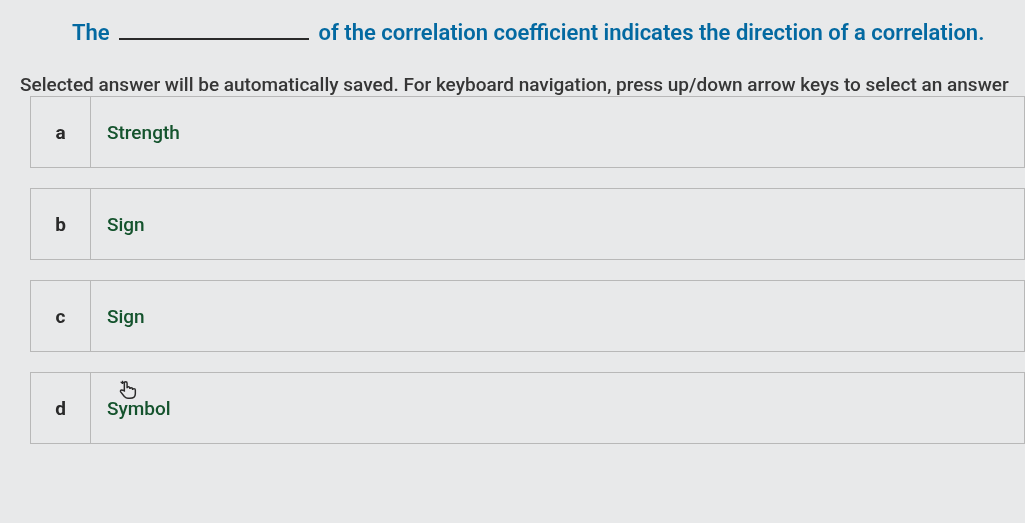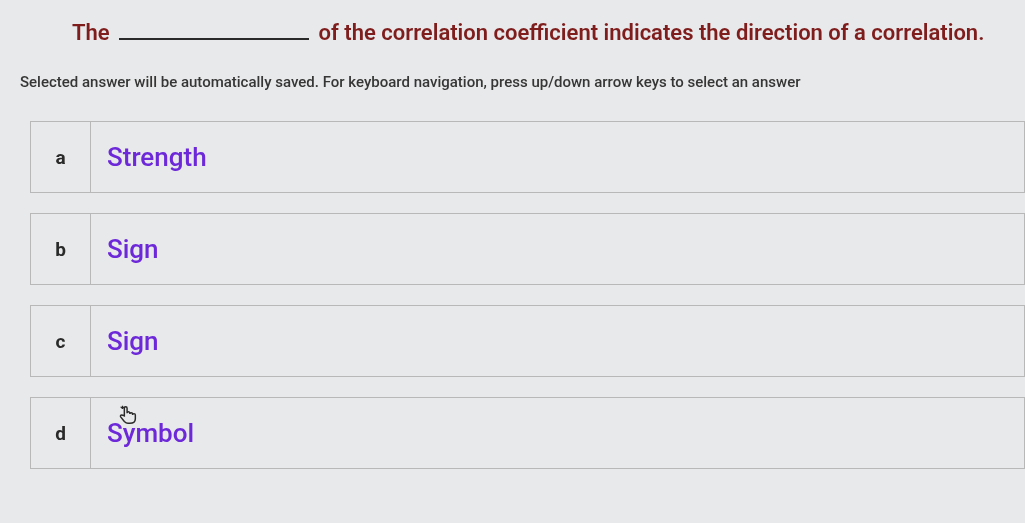--- a/index.html
+++ b/index.html
@@ -15,36 +15,35 @@
       height: 523px;
       overflow: hidden;
       color: #2a2a2a;
     }
     .question-container {
       padding: 20px 0 0 20px;
     }
     .question-text {
       font-size: 22px;
       font-weight: 600;
-      color: #7f1d1d;
+      color: #0369a1;
       margin-bottom: 28px;
       padding-left: 52px;
     }
     .question-blank {
       display: inline-block;
       border-bottom: 2px solid #2a2a2a;
       width: 190px;
       vertical-align: baseline;
       margin: 0 4px;
     }
     .instruction-text {
-      font-size: 15px;
+      font-size: 19px;
       font-weight: 500;
       color: #363636;
-      margin-bottom: 30px;
       padding-left: 0;
     }
     .options-container {
       display: flex;
       flex-direction: column;
       gap: 20px;
       padding-left: 10px;
     }
     .option-row {
       display: flex;
@@ -62,23 +61,23 @@
       font-size: 19px;
       font-weight: 700;
       color: #2a2a2a;
       border-right: 1px solid #b8b8b8;
     }
     .option-text {
       flex: 1;
       display: flex;
       align-items: center;
       padding-left: 16px;
-      font-size: 26px;
+      font-size: 19px;
       font-weight: 500;
-      color: #6d28d9;
+      color: #14532d;
       position: relative;
     }
     .cursor-icon {
       position: absolute;
       top: 6px;
       left: 26px;
       width: 22px;
       height: 22px;
       pointer-events: none;
     }

